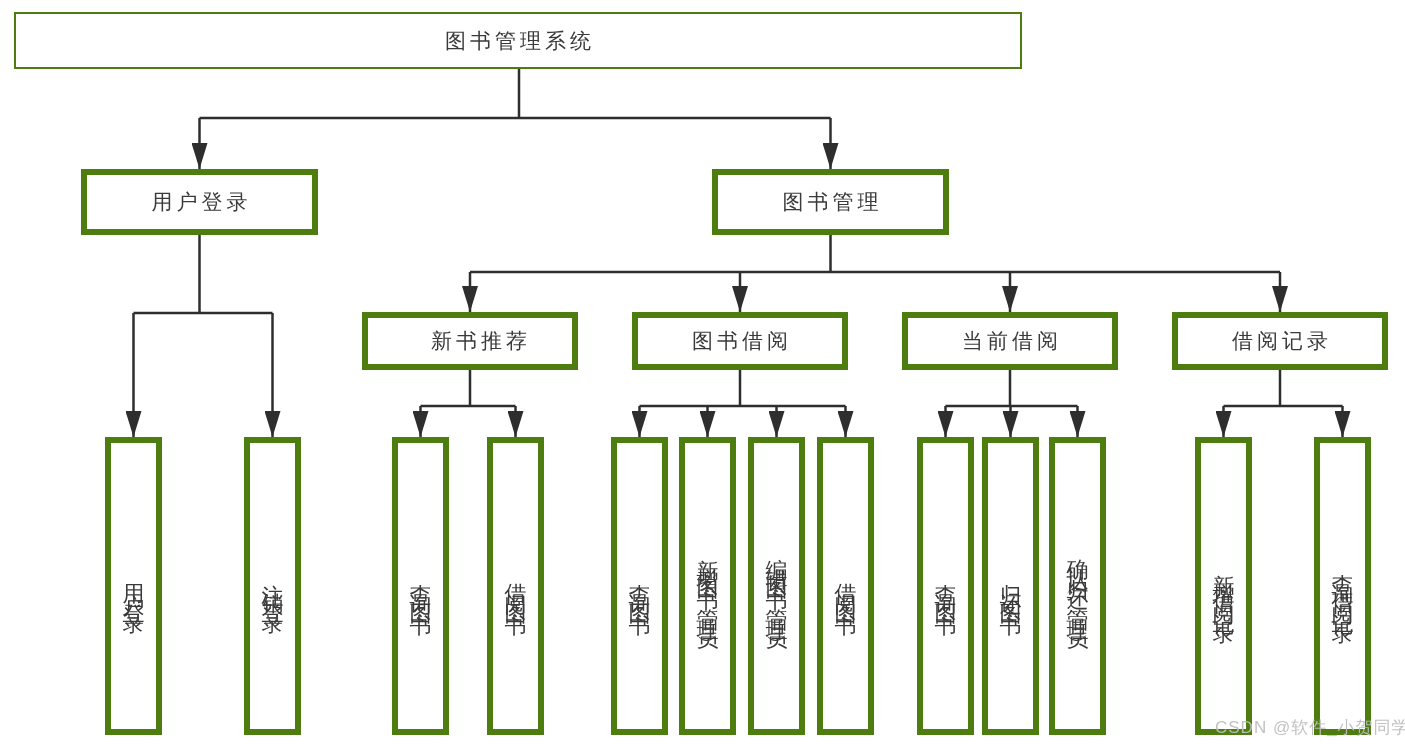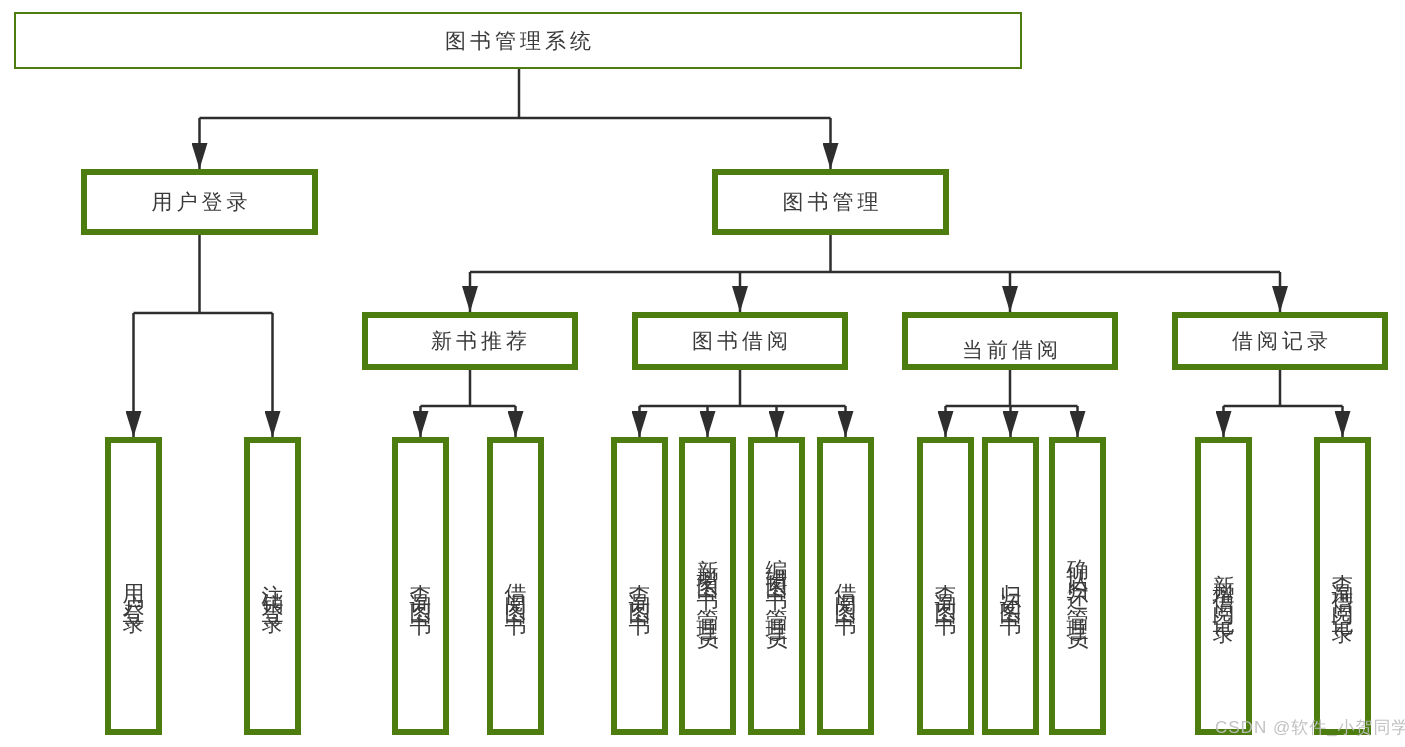--- a/index.html
+++ b/index.html
@@ -110,21 +110,21 @@
   <div class="box lvl2" style="left:712px;">
     <span class="h-label">图书管理</span>
   </div>
 
   <div class="box lvl3" style="left:362px;padding-left:18px;">
     <span class="h-label">新书推荐</span>
   </div>
   <div class="box lvl3" style="left:632px;">
     <span class="h-label">图书借阅</span>
   </div>
-  <div class="box lvl3" style="left:902px;align-items:flex-end;">
+  <div class="box lvl3" style="left:902px;">
     <span class="h-label">当前借阅</span>
   </div>
   <div class="box lvl3" style="left:1172px;">
     <span class="h-label">借阅记录</span>
   </div>
 
   <div class="box leaf" style="left:105px;">
     <span class="v-label">用户登录</span>
   </div>
   <div class="box leaf" style="left:244px;">

